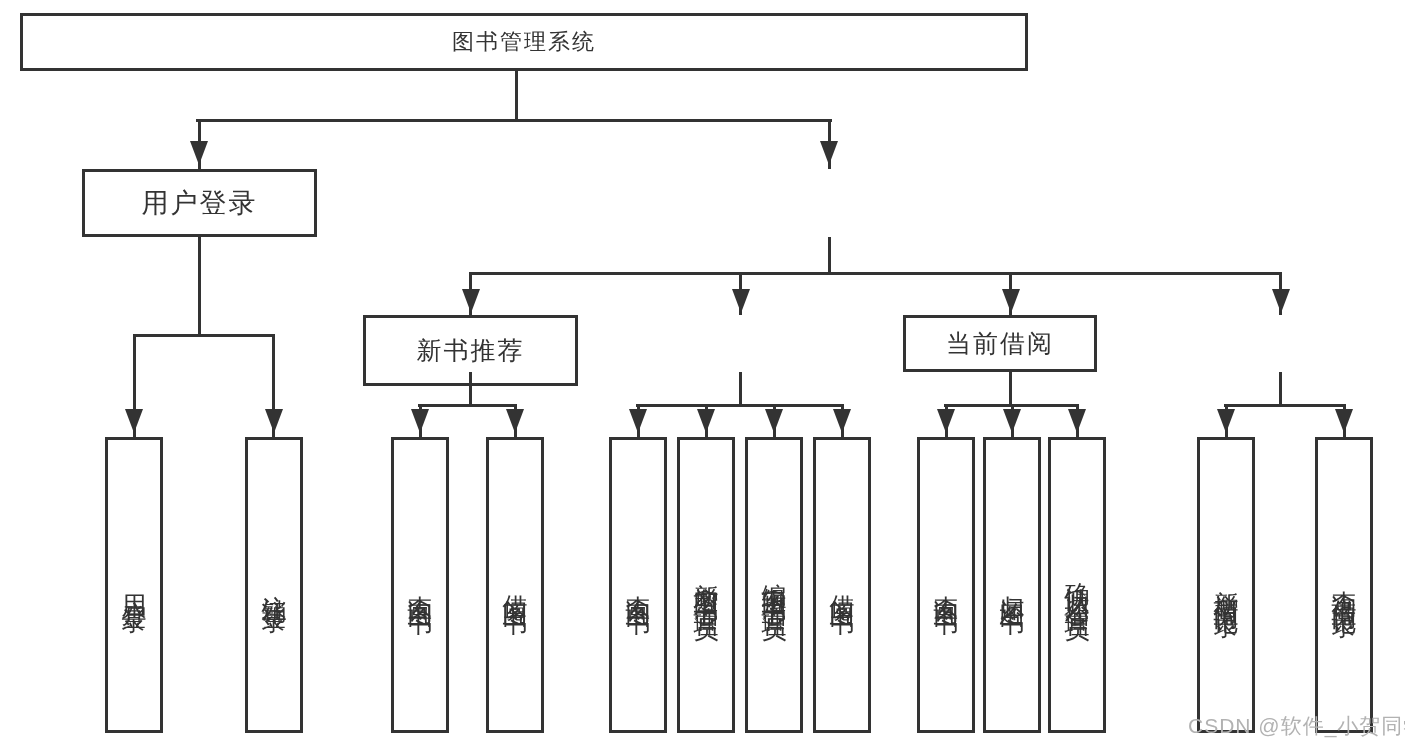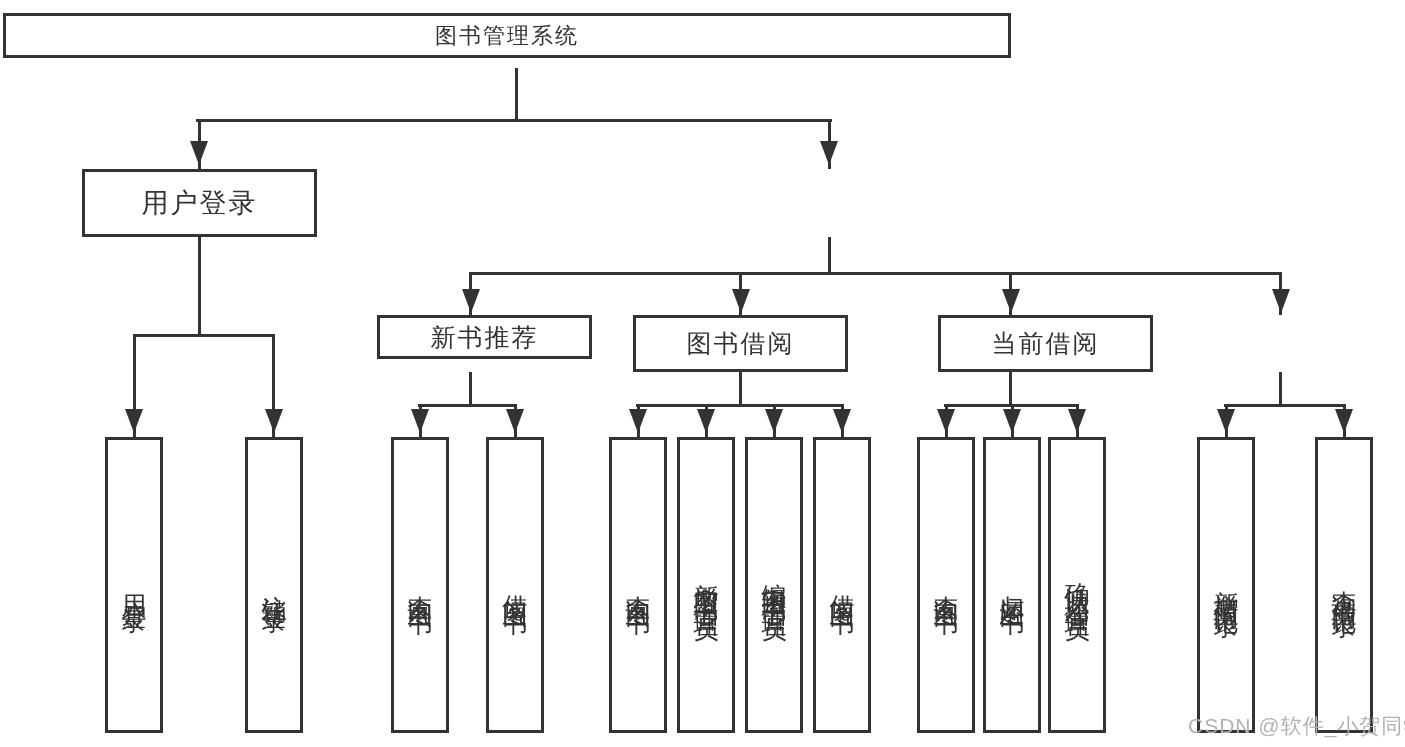--- a/index.html
+++ b/index.html
@@ -69,21 +69,21 @@
   }
   .fs-root { font-size: 22px; }
   .fs-l2 { font-size: 27px; }
   .fs-l3 { font-size: 25px; }
 </style>
 </head>
 <body>
 
 <div id="canvas">
 
-  <div class="node fs-root" style="left:3px; top:13px; width:1008px; height:45px;text-align:right;">图书管理系统</div>
+  <div class="node fs-root" style="left:20px; top:13px; width:1008px; height:58px;text-align:right;">图书管理系统</div>
 
   <div class="line" style="left:515px; top:68px; width:3px; height:54px;"></div>
   <div class="line" style="left:196px; top:119px; width:636px; height:3px;"></div>
 
   <div class="line" style="left:198px; top:119px; width:3px; height:50px;"></div>
   <div class="arrow" style="left:190px; top:141px;"></div>
   <div class="line" style="left:828px; top:119px; width:3px; height:50px;"></div>
   <div class="arrow" style="left:820px; top:141px;"></div>
 
   <div class="node fs-l2" style="left:82px; top:169px; width:235px; height:68px;">用户登录</div>
@@ -99,23 +99,22 @@
   <div class="line" style="left:469px; top:272px; width:813px; height:3px;"></div>
   <div class="line" style="left:469px; top:272px; width:3px; height:43px;"></div>
   <div class="arrow" style="left:462px; top:289px;"></div>
   <div class="line" style="left:739px; top:272px; width:3px; height:43px;"></div>
   <div class="arrow" style="left:732px; top:289px;"></div>
   <div class="line" style="left:1009px; top:272px; width:3px; height:43px;"></div>
   <div class="arrow" style="left:1002px; top:289px;"></div>
   <div class="line" style="left:1279px; top:272px; width:3px; height:43px;"></div>
   <div class="arrow" style="left:1272px; top:289px;"></div>
 
-  <div class="node fs-l3" style="left:377px; top:315px; width:215px; height:44px;">新书推荐</div>
-  <div class="node fs-l3" style="left:633px; top:315px; width:215px; height:57px;">图书借阅</div>
-  <div class="node fs-l3" style="left:903px; top:315px; width:215px; height:57px;margin-left:35px;">当前借阅</div>
+  <div class="node fs-l3" style="left:363px; top:315px; width:215px; height:71px;">新书推荐</div>
+  <div class="node fs-l3" style="left:903px; top:315px; width:194px; height:57px;">当前借阅</div>
 
   <div class="line" style="left:469px; top:372px; width:3px; height:35px;"></div>
   <div class="line" style="left:418px; top:404px; width:99px; height:3px;"></div>
   <div class="line" style="left:419px; top:404px; width:3px; height:33px;"></div>
   <div class="arrow" style="left:411px; top:409px;"></div>
   <div class="line" style="left:514px; top:404px; width:3px; height:33px;"></div>
   <div class="arrow" style="left:506px; top:409px;"></div>
 
   <div class="line" style="left:739px; top:372px; width:3px; height:35px;"></div>
   <div class="line" style="left:636px; top:404px; width:208px; height:3px;"></div>

